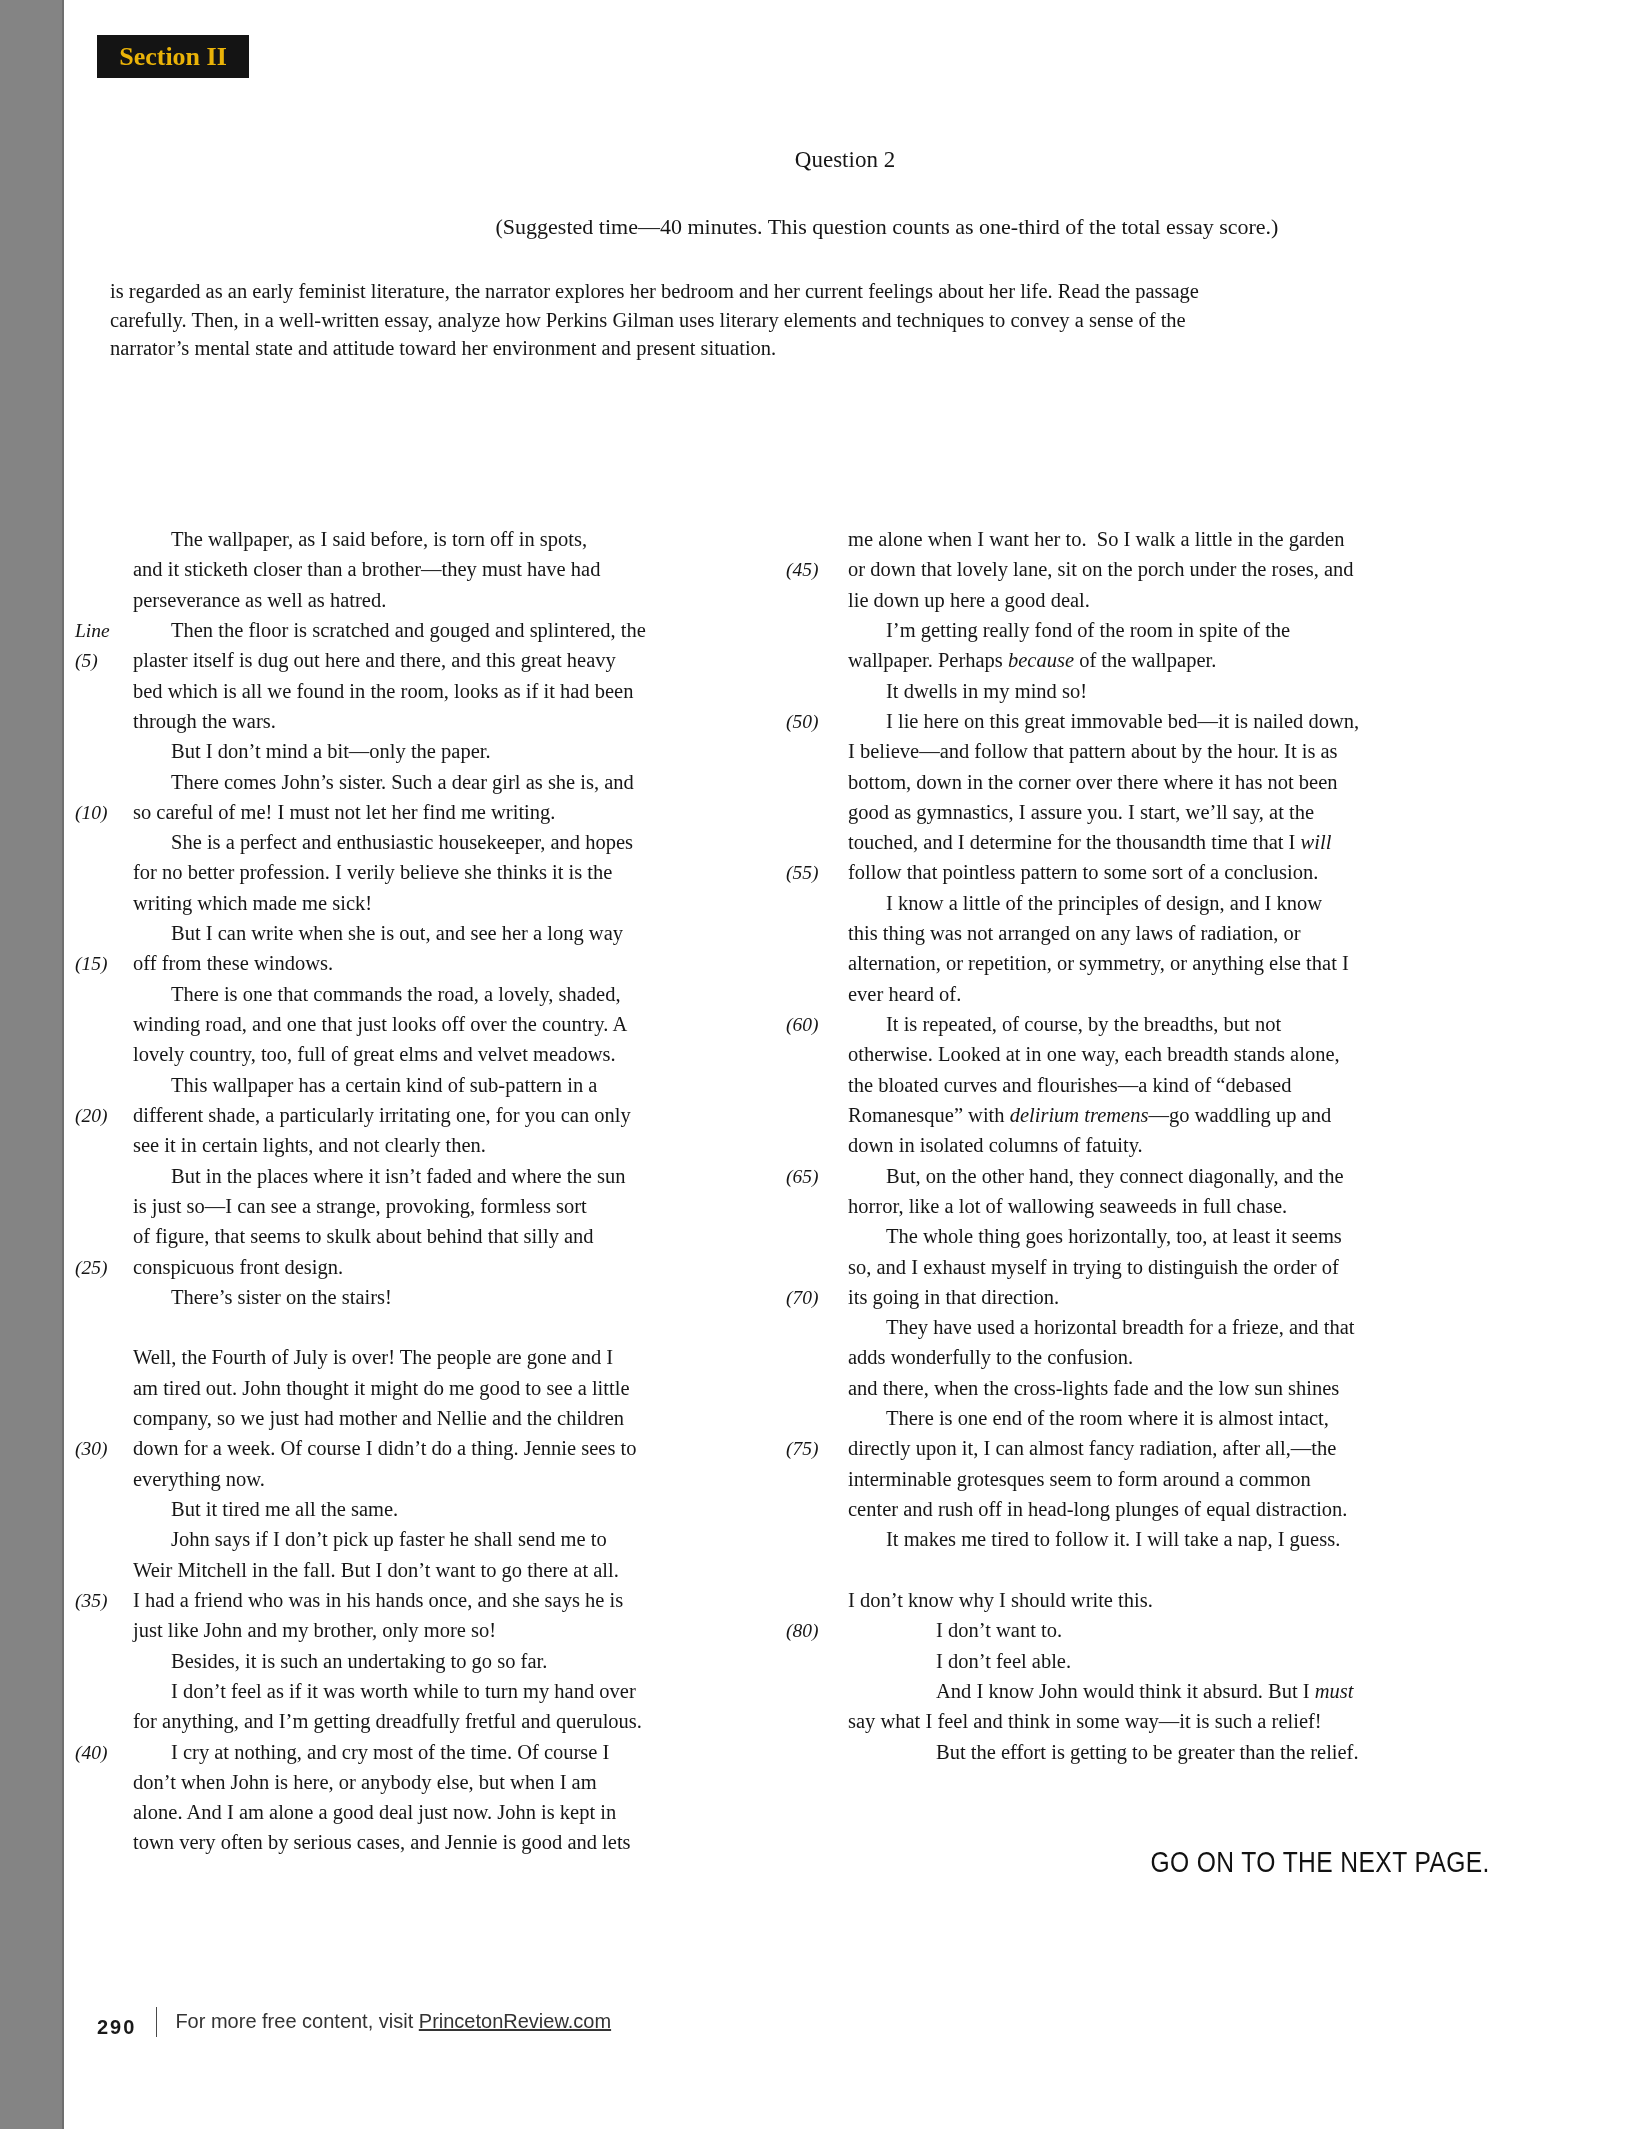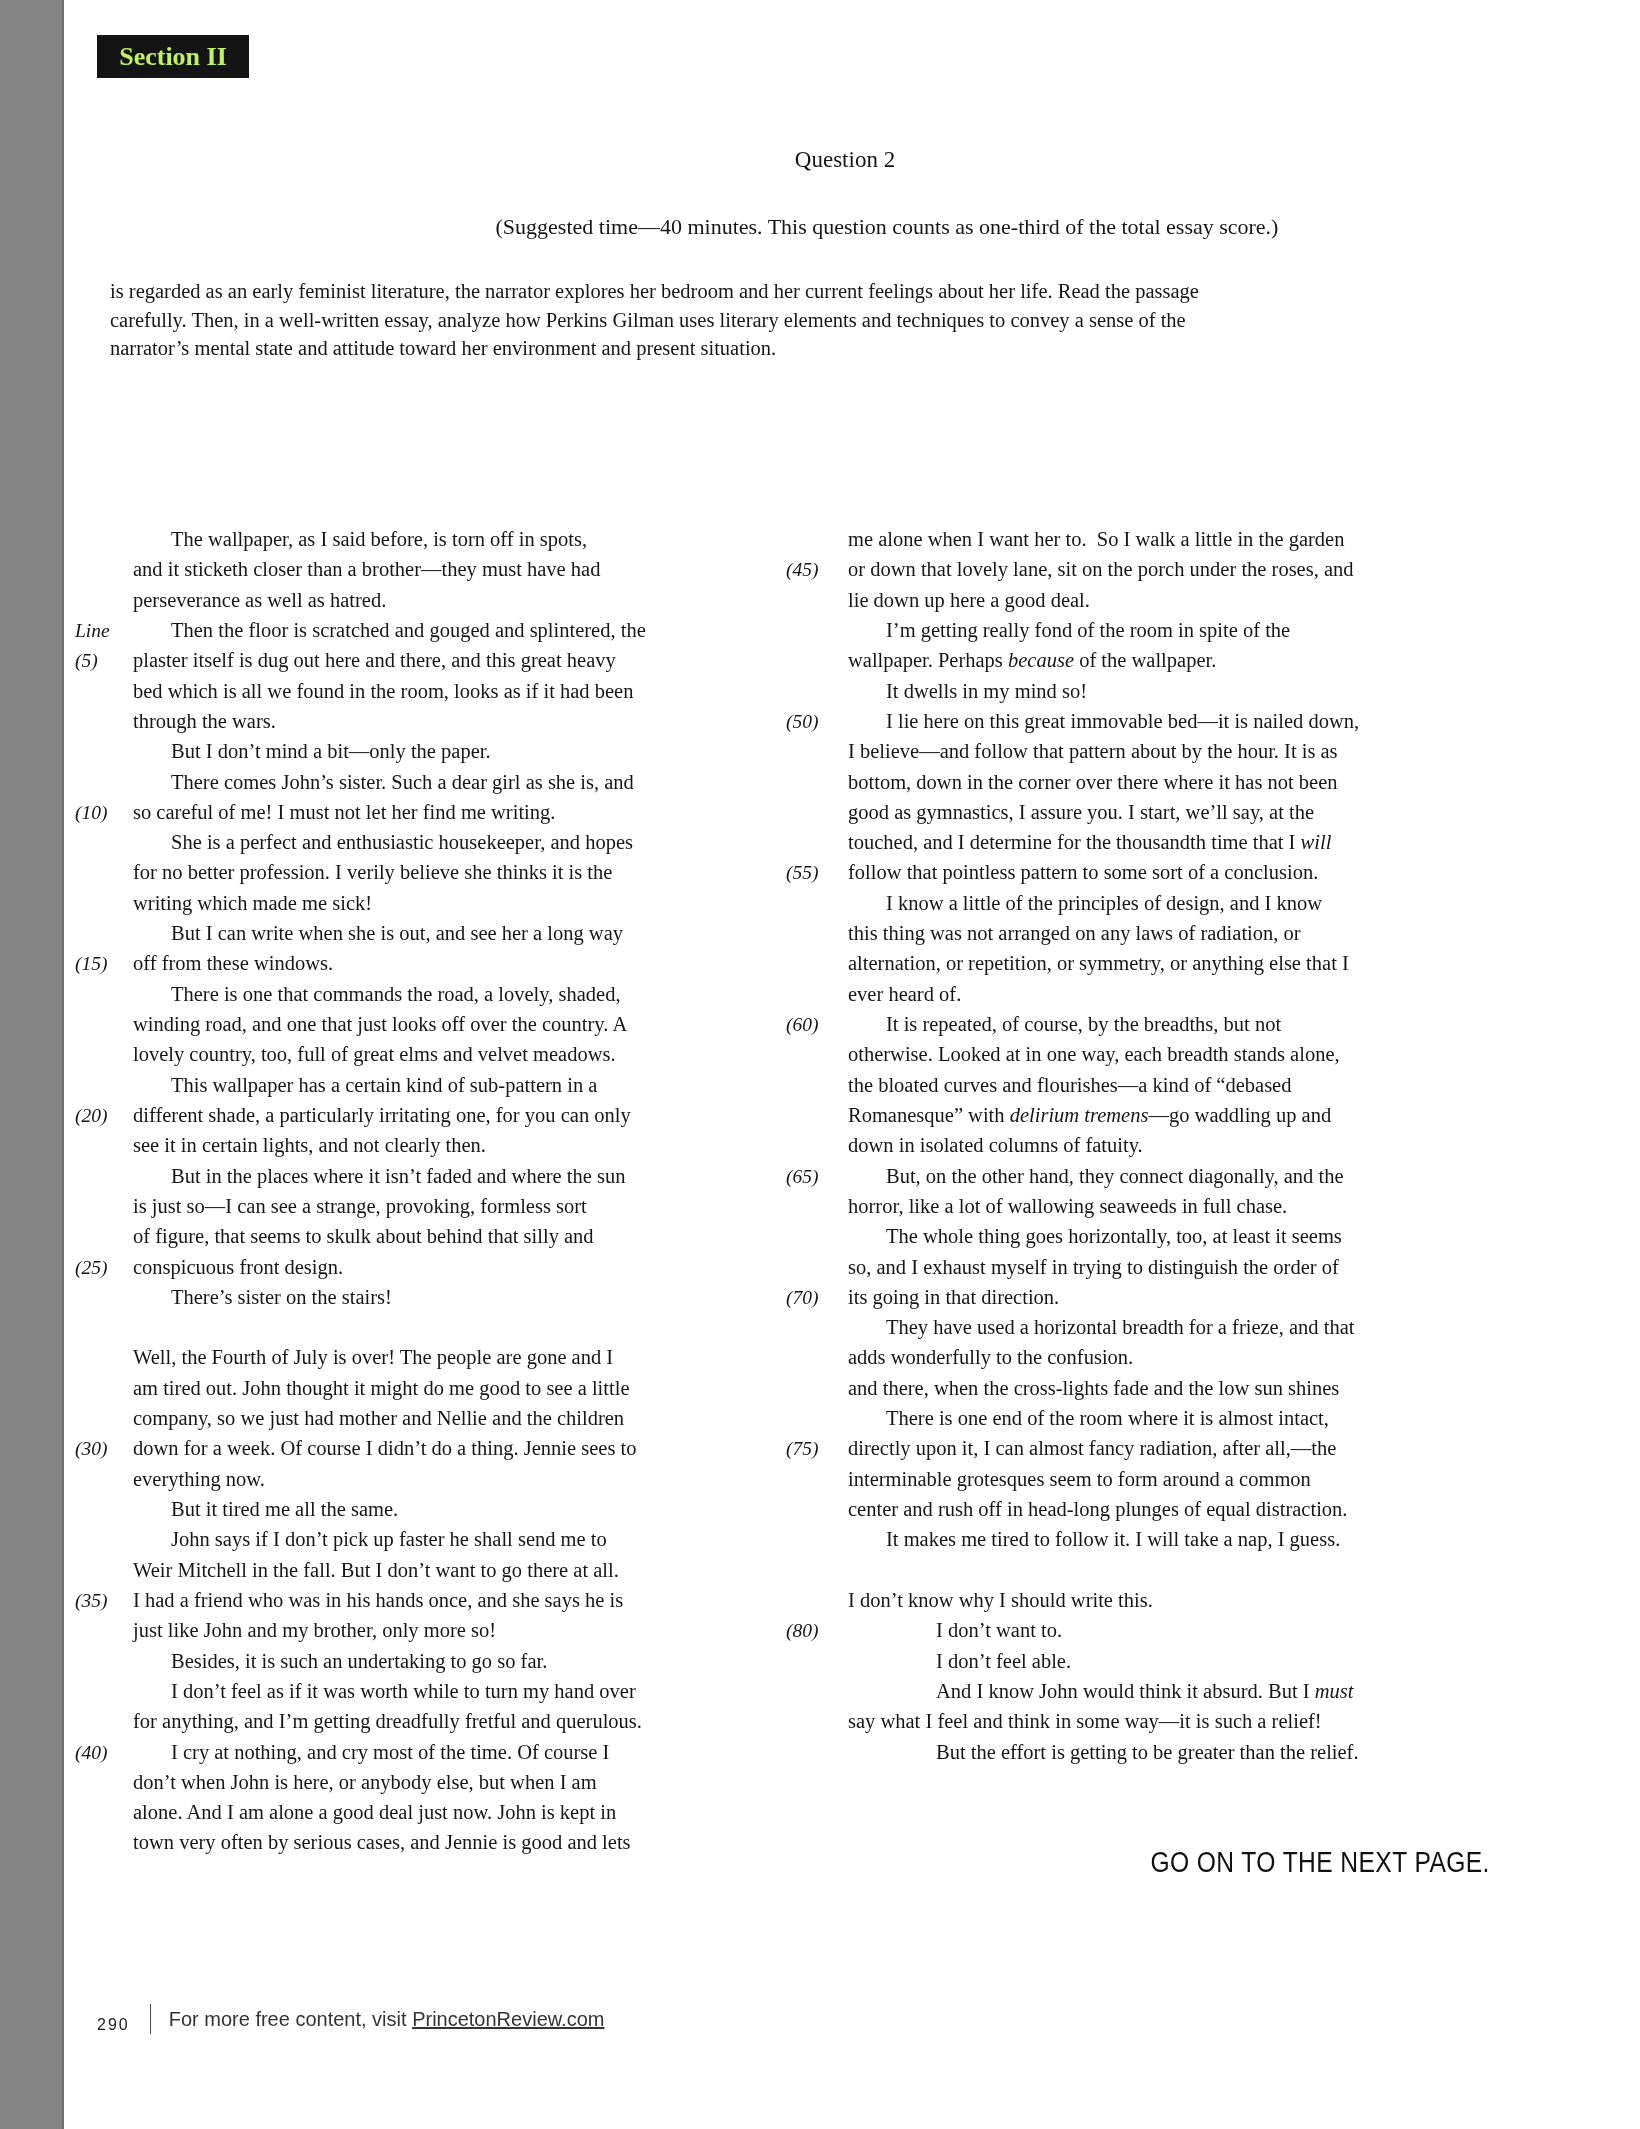--- a/index.html
+++ b/index.html
@@ -17,21 +17,21 @@
     left: 0; top: 0;
     width: 62px; height: 2129px;
     background: #848484;
     border-right: 2px solid #6e6e6e;
   }
   .badge {
     position: absolute;
     left: 97px; top: 35px;
     width: 152px; height: 43px;
     background: #141414;
-    color: #bef264;
+    color: #eab308;
     display: flex; align-items: center; justify-content: center;
     font-family: "Liberation Serif", serif;
     font-weight: bold;
     font-size: 26px;
   }
   .q-title {
     position: absolute;
     left: 56px; top: 147px; width: 1578px;
     text-align: center;
     font-size: 23px;
@@ -75,21 +75,21 @@
     transform-origin: 100% 50%;
     white-space: pre;
   }
   .footer {
     position: absolute;
     left: 97px; top: 2004px;
     display: flex; align-items: center;
     font-family: "Liberation Sans", sans-serif;
     color: #2a2a2a;
   }
-  .pageno { font-weight: normal; font-size: 16px; letter-spacing: 2px; color: #1a1a1a; margin-top: 12px; }
+  .pageno { font-weight: bold; font-size: 20px; letter-spacing: 2px; color: #1a1a1a; margin-top: 12px; }
   .fdiv { width: 1px; height: 30px; background: #4a4a4a; margin: 0 18px 0 20px; }
   .ftext { font-size: 20px; color: #333333; }
   .flink { text-decoration: underline; color: #333333; cursor: pointer; }
 </style>
 </head>
 <body>
 
 <div class="page">
   <div class="gray-bar"></div>
 

